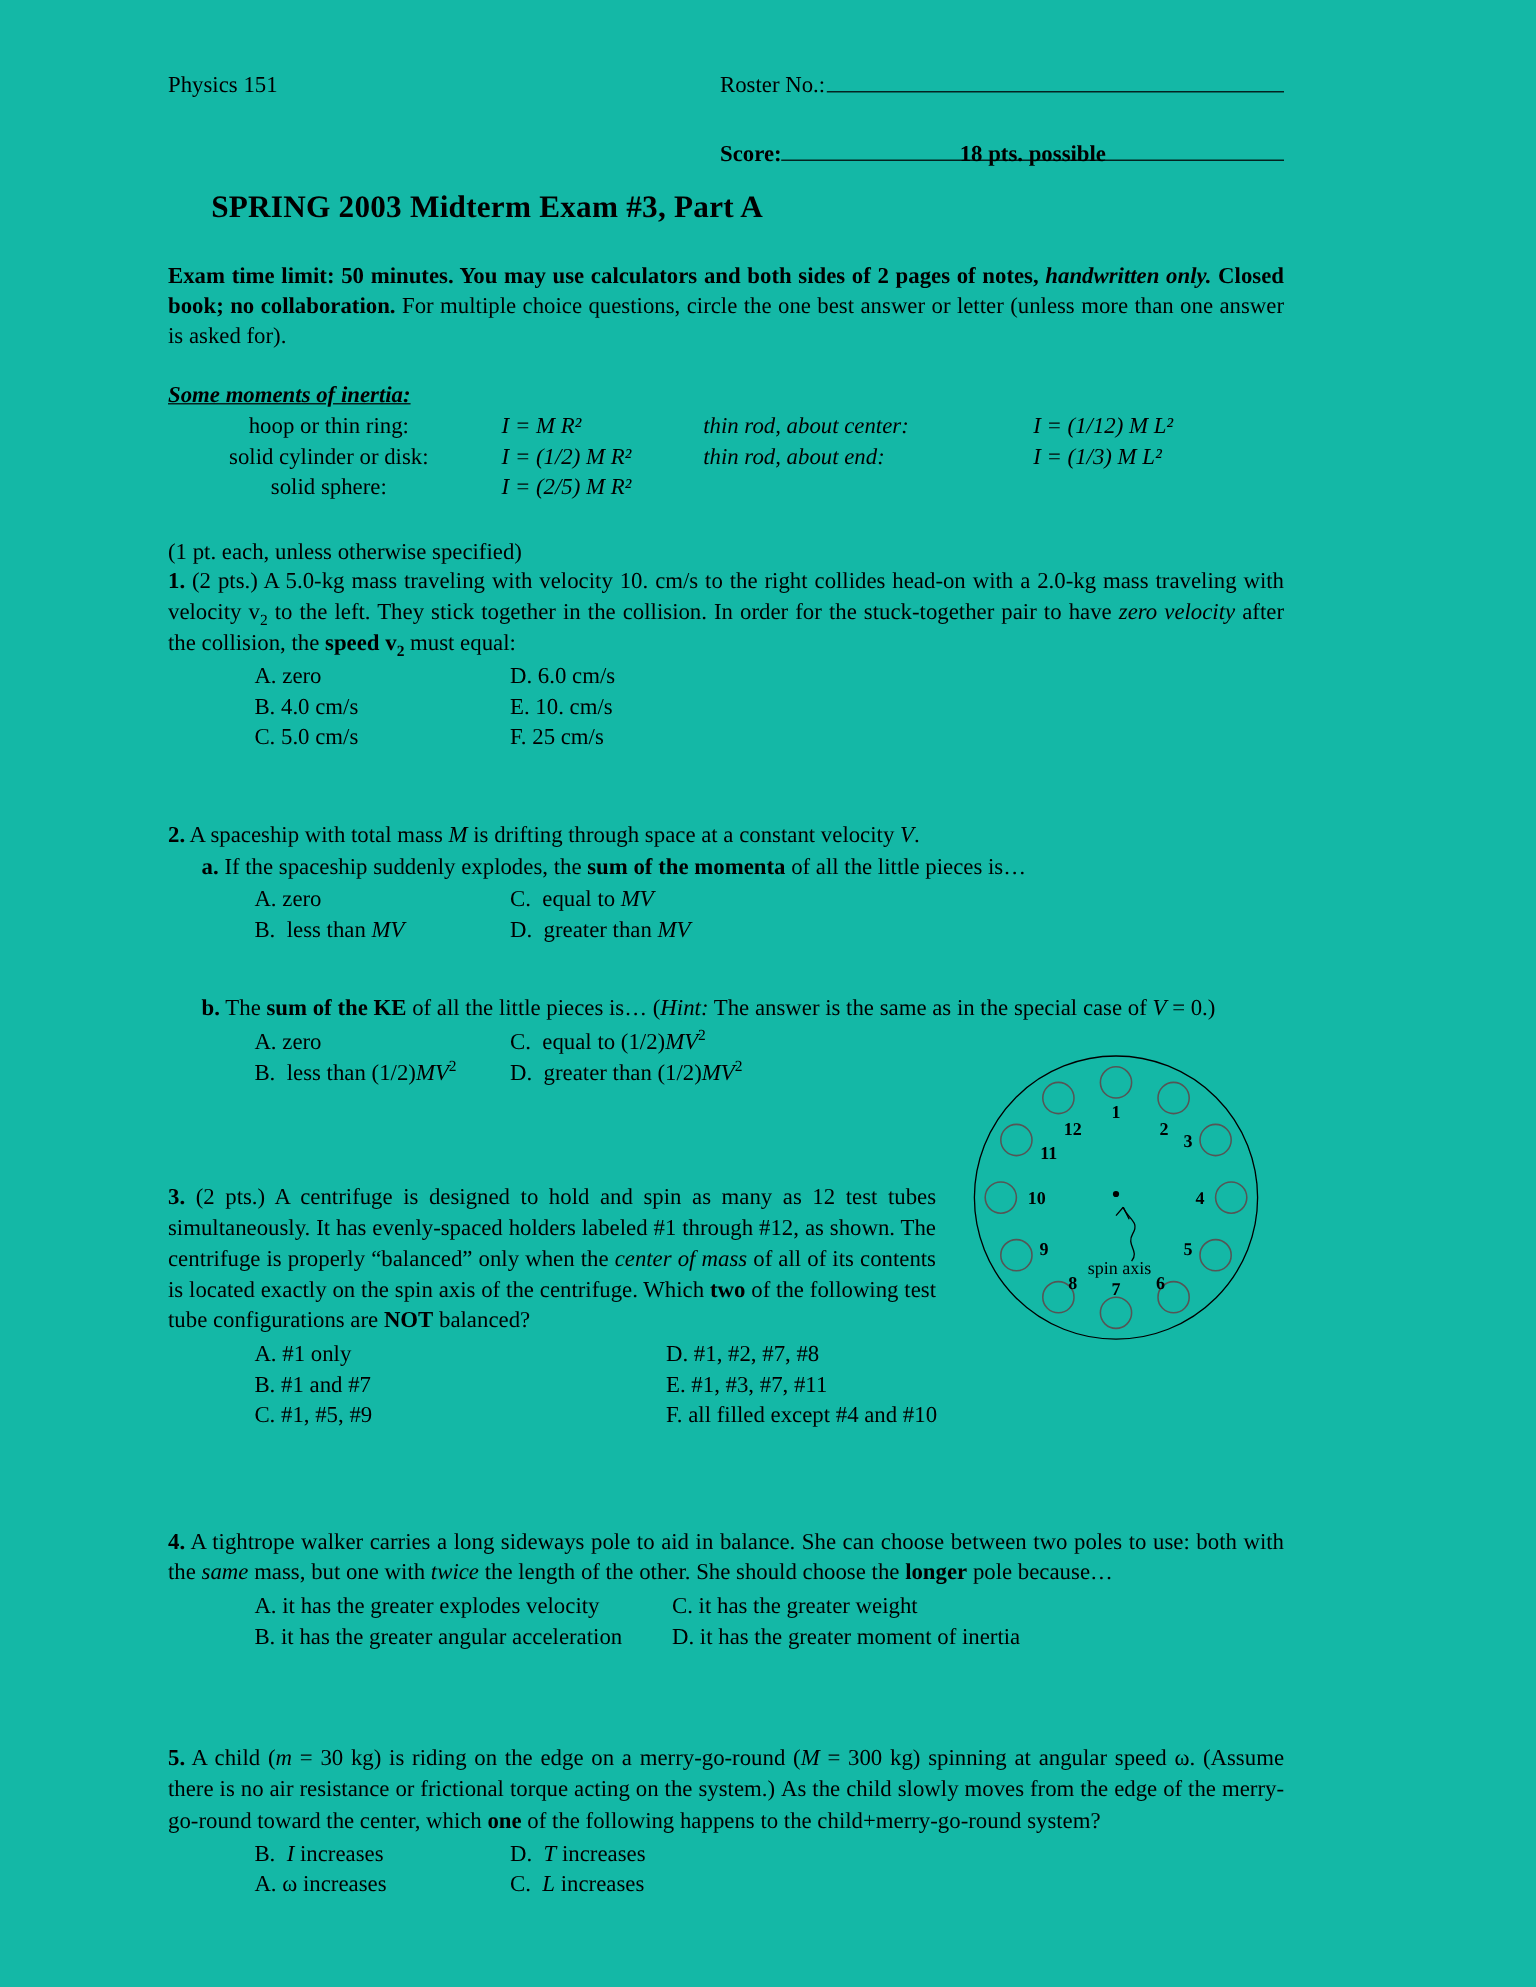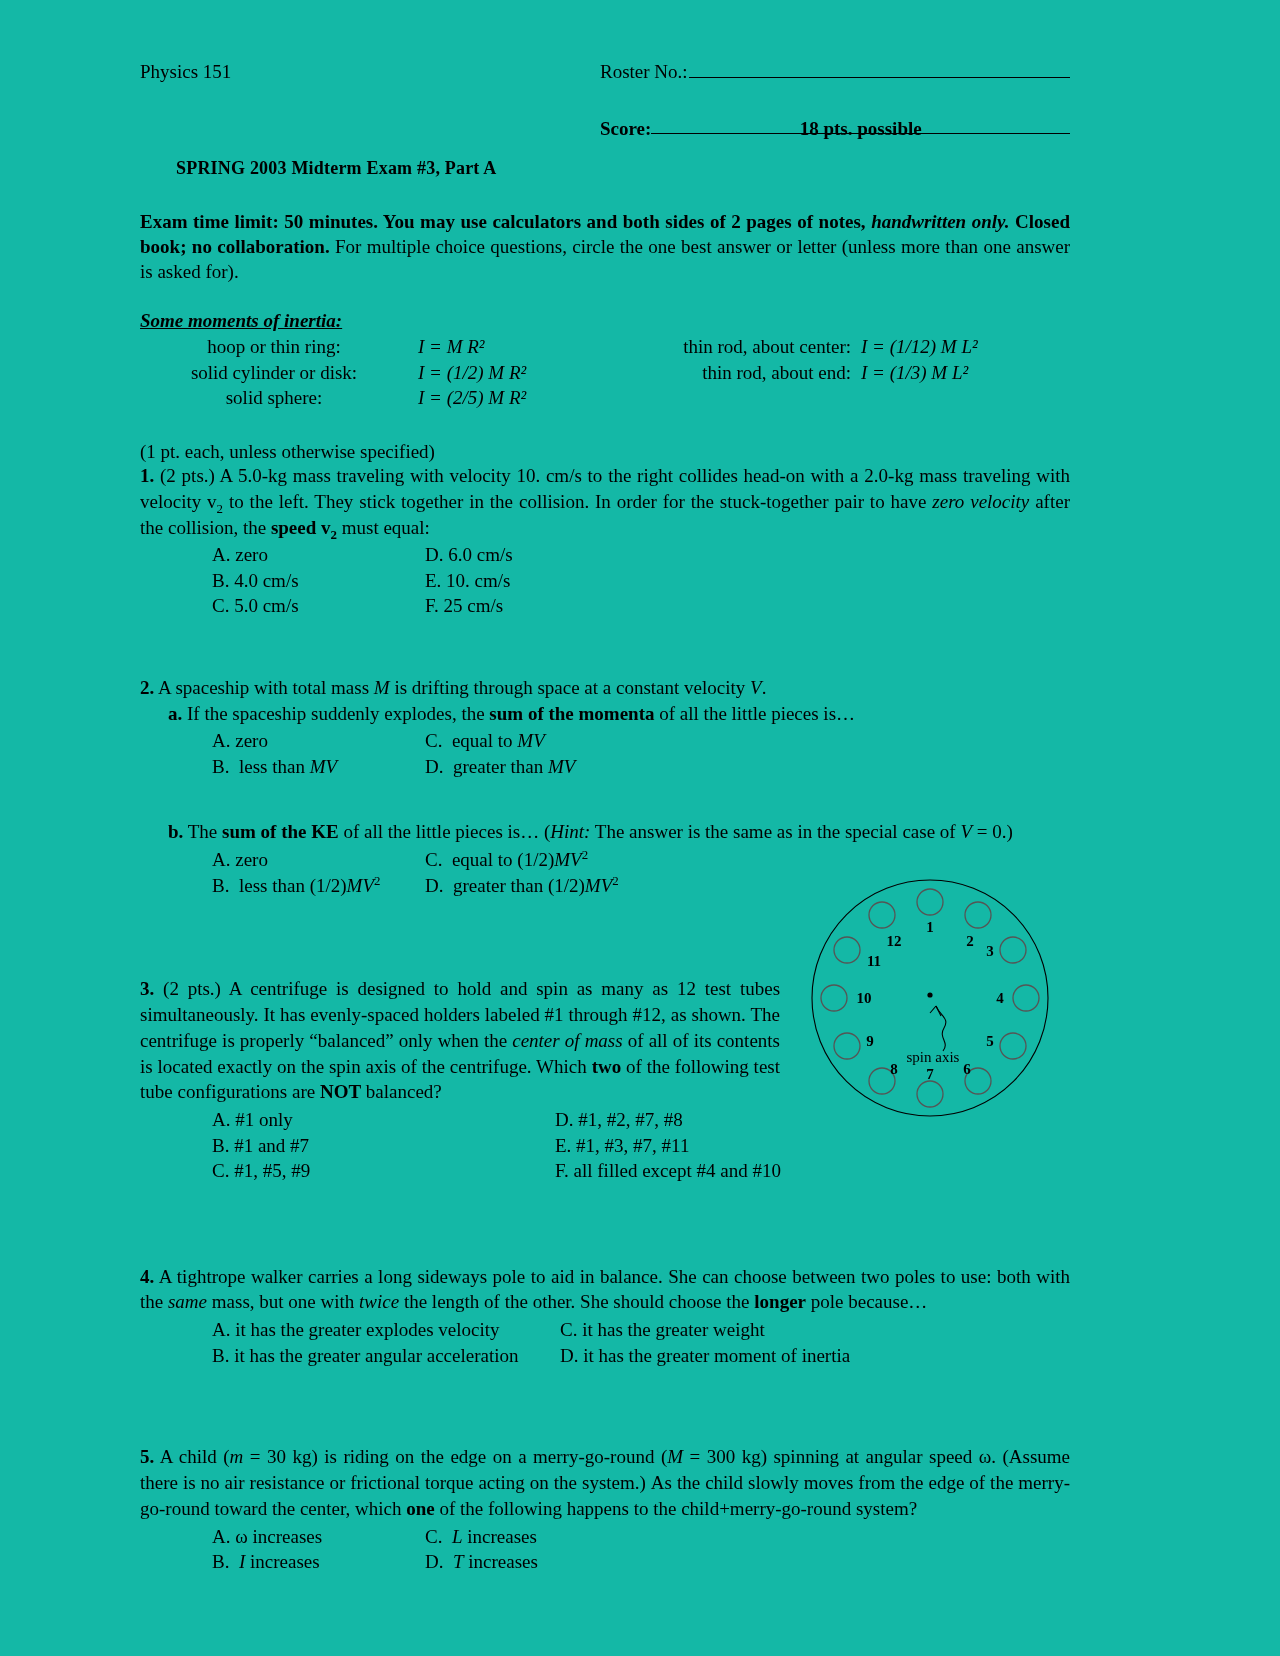--- a/index.html
+++ b/index.html
@@ -52,21 +52,21 @@
   }
   .score-rule {
     flex: 1;
     border-bottom: 1.5px solid #000;
     height: 15px;
     text-align: center;
     font-weight: bold;
     font-size: 19px;
   }
   .exam-title {
-    font-size: 18px;
+    font-size: 26px;
     font-weight: bold;
     margin: 18px 0 0 36px;
     letter-spacing: 0.2px;
   }
 
   
   .instructions {
     margin-top: 30px;
     font-size: 19px;
     line-height: 1.32;
@@ -88,21 +88,21 @@
     font-size: 19px;
     line-height: 1.35;
   }
   .moi-line { display: flex; }
   .moi-name {
     width: 268px;
     text-align: center;
     padding-right: 10px;
   }
   .moi-form { width: 168px; font-style: italic; }
-  .moi-name2 { width: 265px; text-align: right; padding-right: 10px; }
+  .moi-name2 { width: 265px; padding-right: 10px; font-style: italic; }
   .moi-form2 { font-style: italic; }
 
   sup { font-size: 0.68em; vertical-align: super; line-height: 0; }
   sub { font-size: 0.68em; vertical-align: sub; line-height: 0; }
 
   
   .ptnote {
     margin-top: 30px;
     font-size: 19px;
   }
@@ -294,26 +294,26 @@
 
     <div class="gap-lg"></div>
     <div style="height:20px"></div>
 
     <div class="q">
       <span class="q-num">5.</span>
       <span>A child (</span><i>m</i><span> = 30 kg) is riding on the edge on a merry-go-round (</span><i>M</i><span> = 300 kg) spinning at angular speed ω.  (Assume there is no air resistance or frictional torque acting on the system.)  As the child slowly moves from the edge of the merry-go-round toward the center, which </span><b>one</b><span> of the following happens to the child+merry-go-round system?</span>
     </div>
     <div class="opts">
       <div class="opt-row">
+        <span class="opt-a">B.&nbsp; <i>I</i> increases</span>
+        <span class="opt-b">D.&nbsp; <i>T</i> increases</span>
+      </div>
+      <div class="opt-row">
         <span class="opt-a">A.  ω increases</span>
         <span class="opt-b">C.&nbsp; <i>L</i> increases</span>
-      </div>
-      <div class="opt-row">
-        <span class="opt-a">B.&nbsp; <i>I</i> increases</span>
-        <span class="opt-b">D.&nbsp; <i>T</i> increases</span>
       </div>
     </div>
 
   </div>
 
   <div class="fig-centrifuge">
     <svg width="260" height="270" viewBox="0 0 260 270">
 
       <circle cx="130" cy="132" r="118" fill="none" stroke="#000" stroke-width="1.1"></circle>
 

